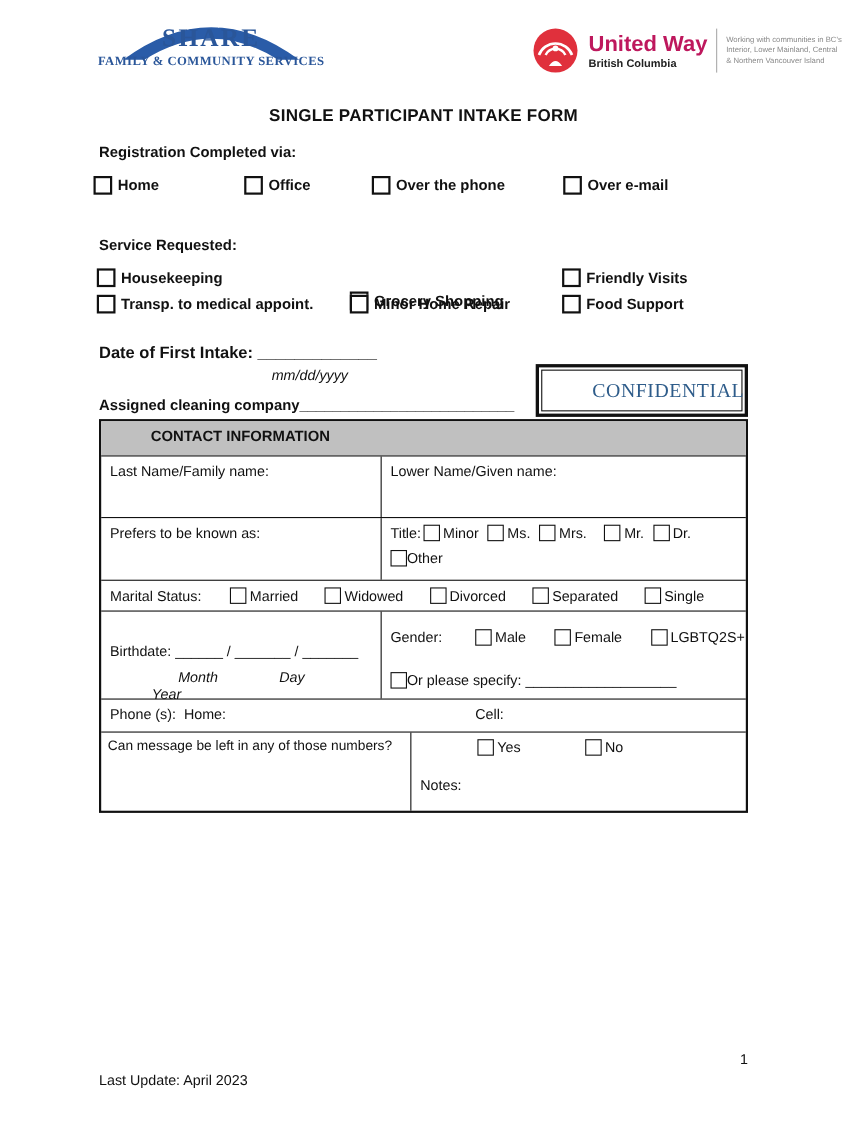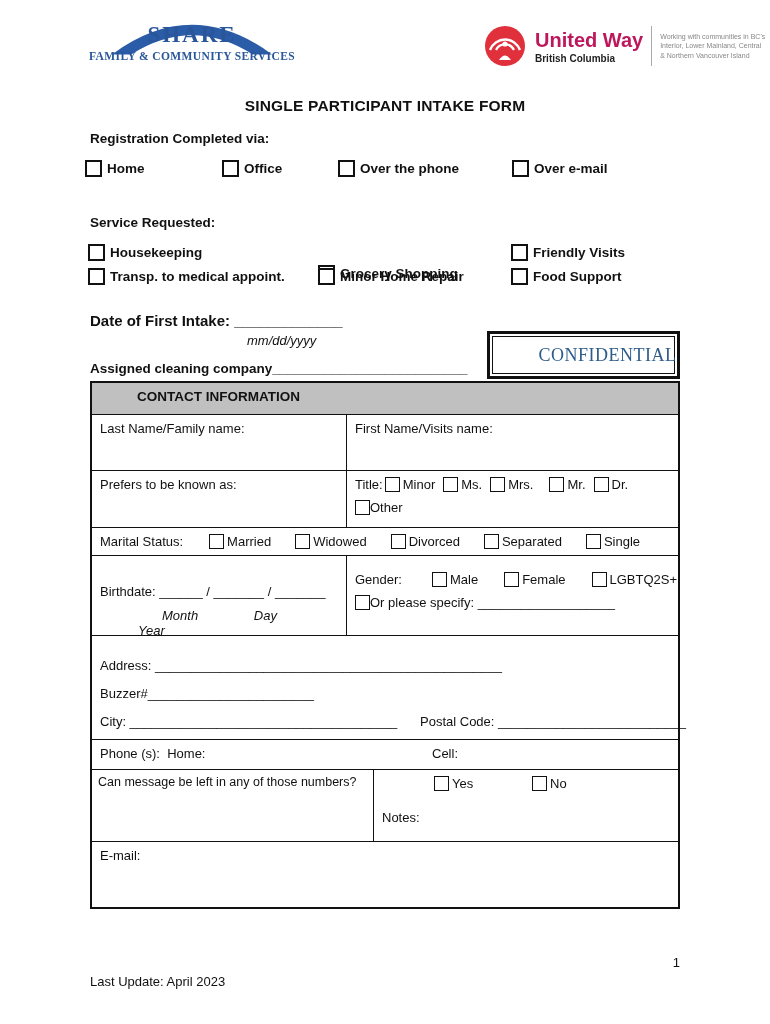--- a/index.html
+++ b/index.html
@@ -76,21 +76,21 @@
   .row-marital .pair { margin-right:24px; }
 
   .birth-l1 { margin-top:22px; white-space:nowrap; }
   .birth-hints { font-style:italic; margin-top:9px; }
   .birth-hints span { display:inline-block; }
   .bh-month { margin-left:62px; } .bh-day { margin-left:52px; } .bh-year { margin-left:38px; }
 
   .gender-l1 { display:flex; align-items:center; margin-top:10px; }
   .gender-l1 .glbl { margin-right:30px; }
   .gender-l1 .pair { margin-right:26px; }
-  .gender-l2 { display:flex; align-items:center; margin-top:8px; white-space:nowrap; }
+  .gender-l2 { display:flex; align-items:center; margin-top:24px; white-space:nowrap; }
 
   .addr-line { position:absolute; left:8px; white-space:nowrap; }
   .al1 { top:22px; } .al2 { top:50px; } .al3 { top:78px; }
   .postal { position:absolute; left:328px; top:78px; white-space:nowrap; }
 
   .phone-lbl { position:absolute; left:8px; top:6px; white-space:pre-wrap; }
   .cell-lbl { position:absolute; left:340px; top:6px; }
 
   .msg-yes { position:absolute; left:60px; top:6px; }
   .msg-no { position:absolute; left:158px; top:6px; }
@@ -188,21 +188,21 @@
   </div>
 
   <div class="cleaning-line">Assigned cleaning company__________________________</div>
 
   <div class="tbl">
 
     <div class="trow thead">CONTACT INFORMATION</div>
 
     <div class="trow flex row-name">
       <div class="lcell">Last Name/Family name:</div>
-      <div class="rcell">First Name/Visits name:</div>
+      <div class="rcell">Lower Name/Given name:</div>
     </div>
 
     <div class="trow flex row-prefers">
       <div class="lcell">Prefers to be known as:</div>
       <div class="rcell">
         <div class="title-line1">
           <span>Title:</span>
           <span class="pair" style="margin-left:0;">
             <span class="scb"></span>
             <span class="plbl">Minor</span>
@@ -280,26 +280,20 @@
             <span class="plbl">LGBTQ2S+</span>
           </span>
         </div>
         <div class="gender-l2">
           <span class="scb"></span>
           <span class="plbl">Or please specify: ___________________</span>
         </div>
       </div>
     </div>
 
-    <div class="trow row-address">
-      <div class="addr-line al1">Address: ________________________________________________</div>
-      <div class="addr-line al2">Buzzer#_______________________</div>
-      <div class="addr-line al3">City: _____________________________________</div>
-      <div class="postal">Postal Code: __________________________</div>
-    </div>
 
     <div class="trow row-phone">
       <div class="phone-lbl">Phone (s):  Home:</div>
       <div class="cell-lbl">Cell:</div>
     </div>
 
     <div class="trow flex row-message">
       <div class="lcell">Can message be left in any of those numbers?</div>
       <div class="rcell">
         <span class="pair msg-yes">
@@ -307,20 +301,19 @@
           <span class="plbl">Yes</span>
         </span>
         <span class="pair msg-no">
           <span class="scb"></span>
           <span class="plbl">No</span>
         </span>
         <div class="msg-notes">Notes:</div>
       </div>
     </div>
 
-    <div class="trow row-email">E-mail:</div>
 
   </div>
 
   <div class="page-num">1</div>
   <div class="last-update">Last Update: April 2023</div>
 
 </div>
 
 </body></html>

